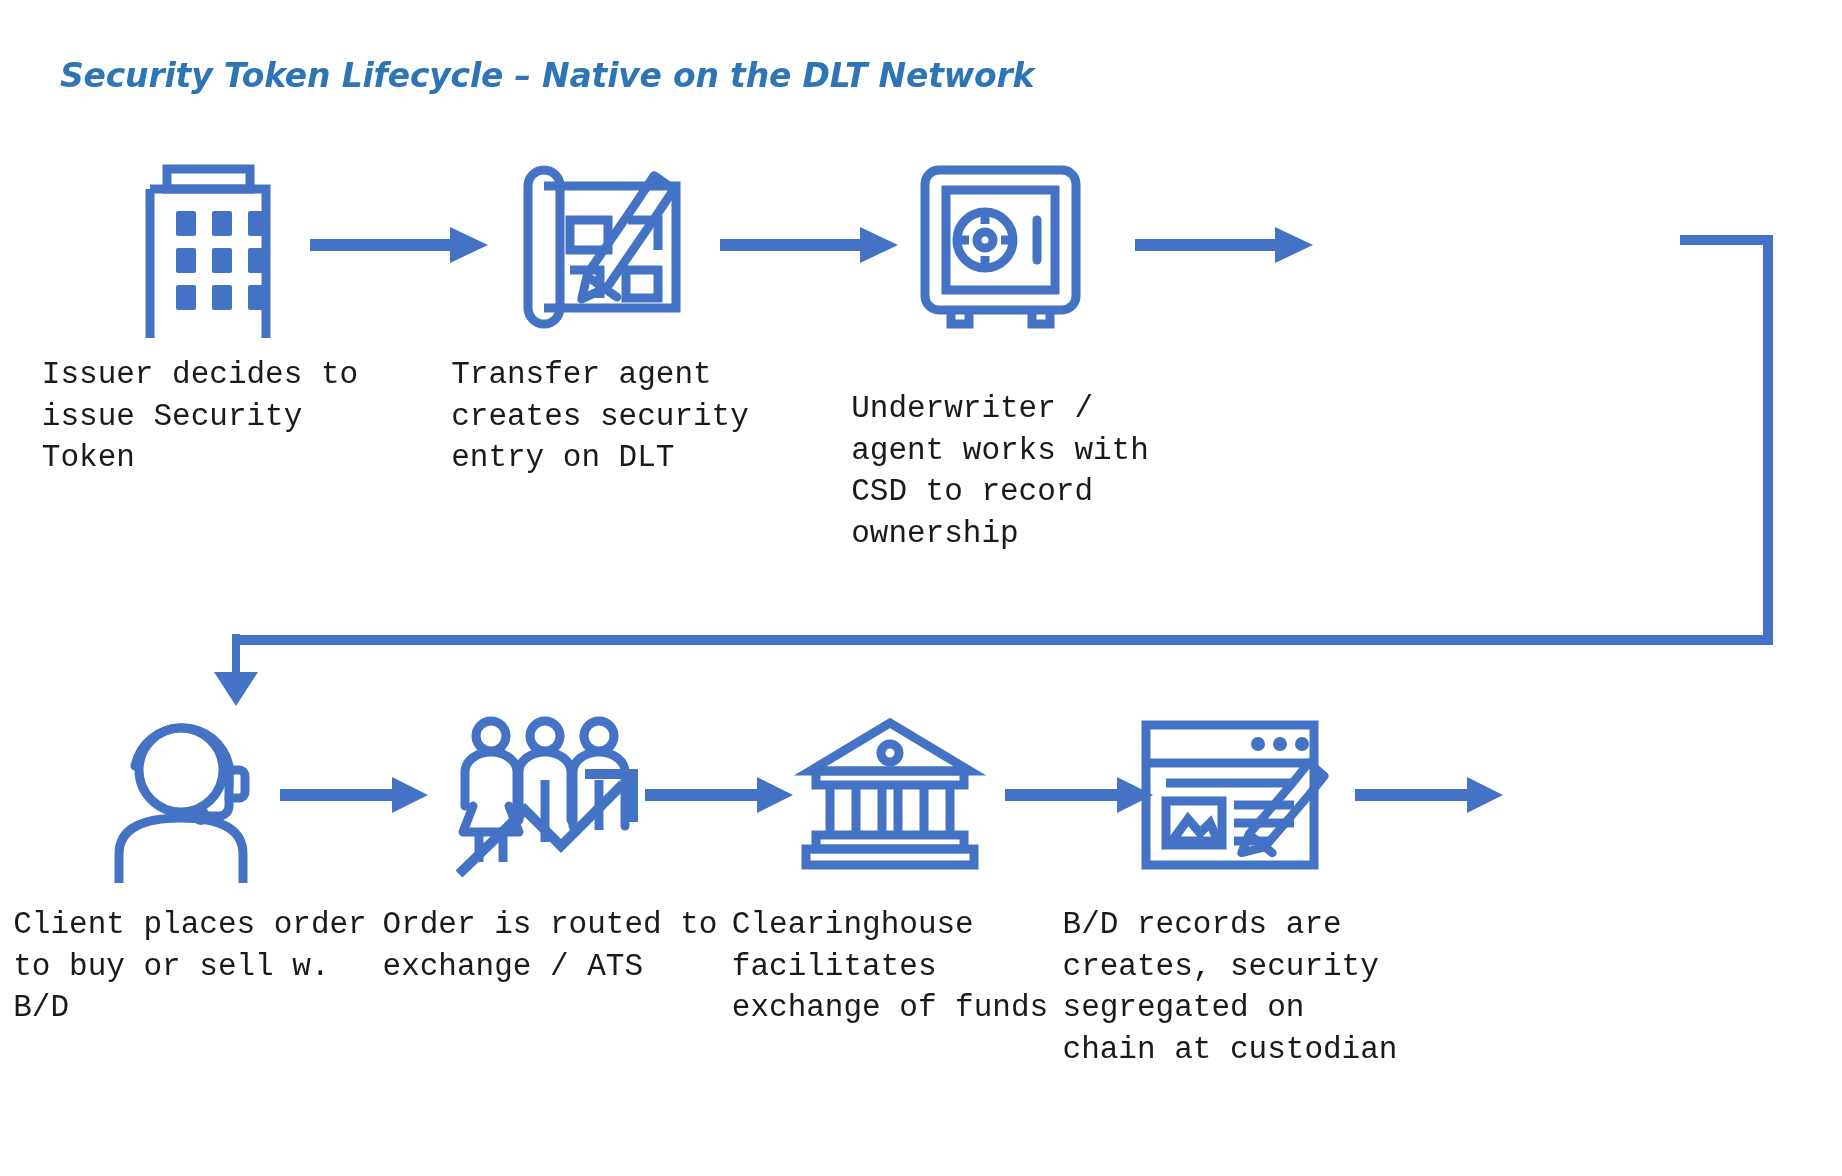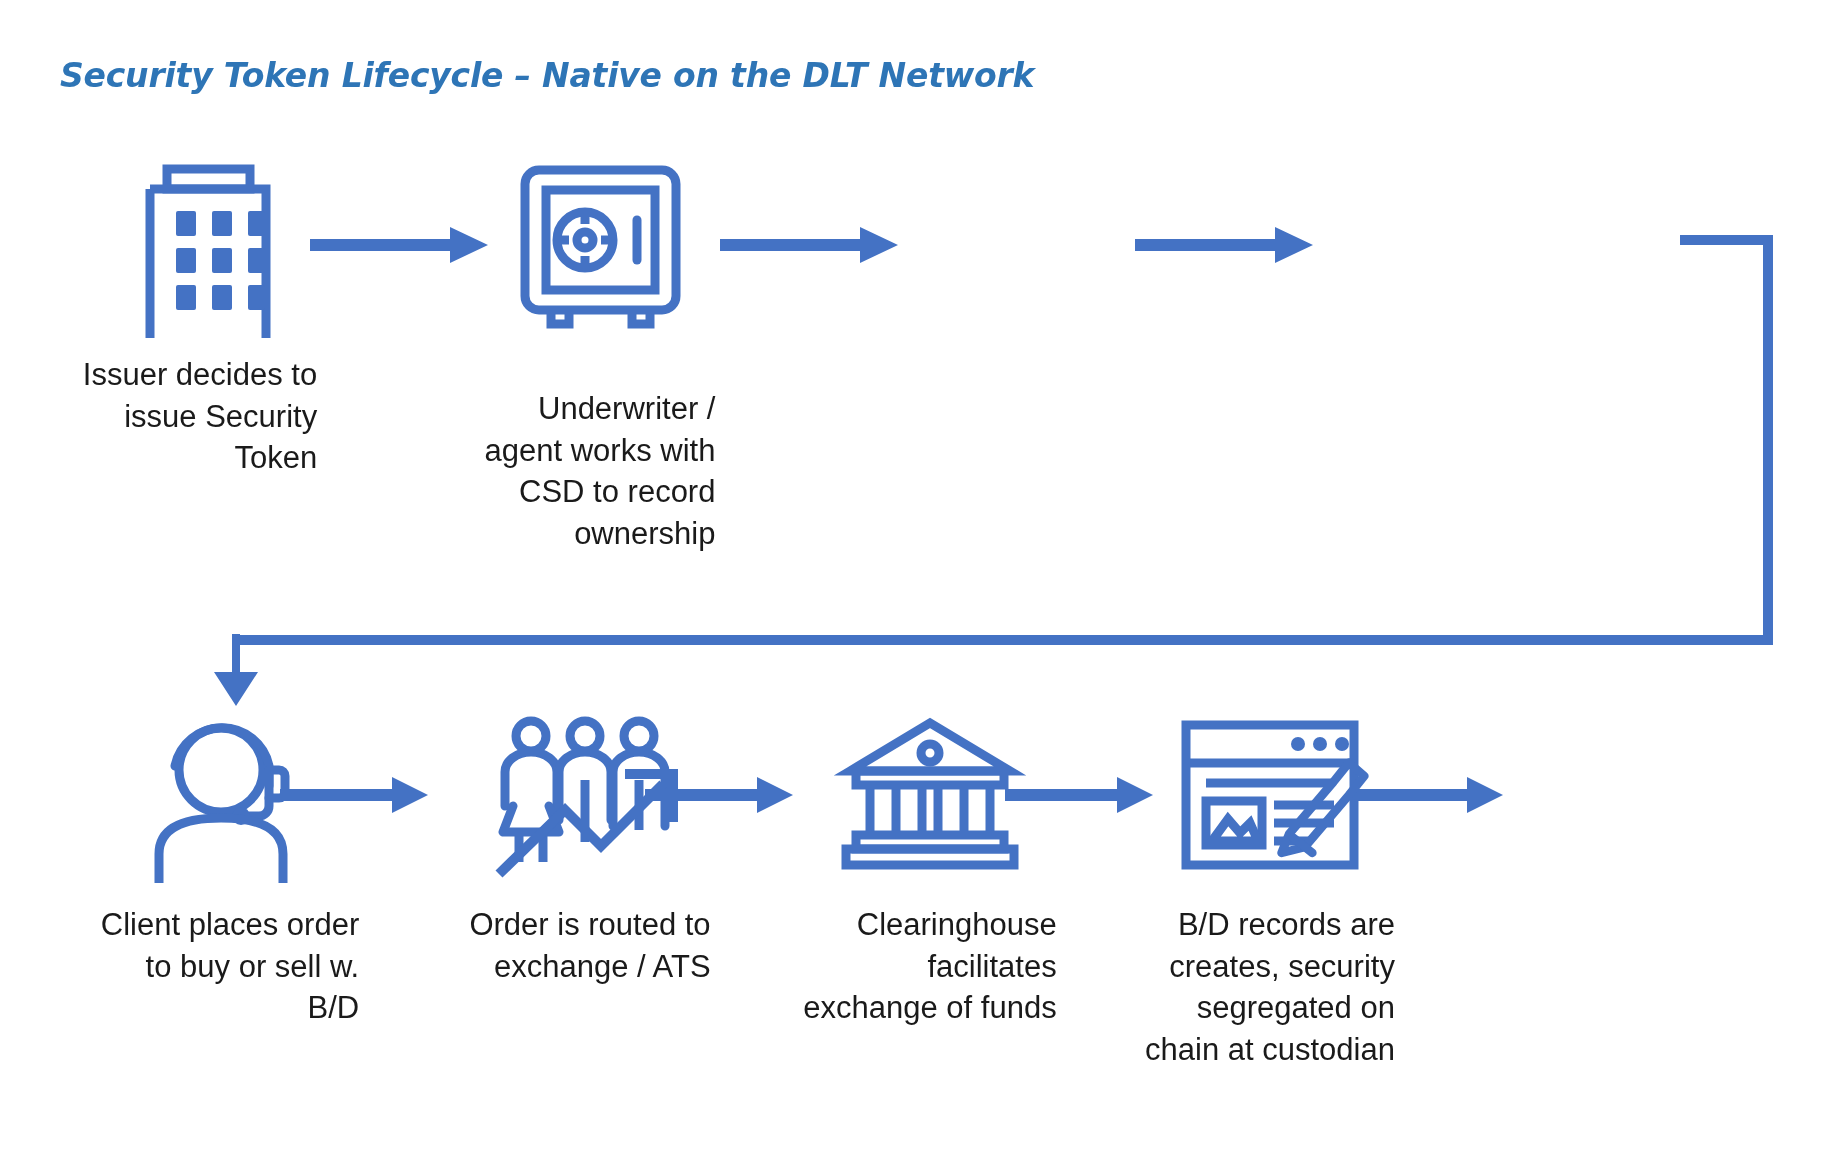--- a/index.html
+++ b/index.html
@@ -23,22 +23,22 @@
   .row2{top:700px;}
 
   .step{
     display:flex;flex-direction:column;align-items:center;
     position:relative;
   }
   .icon-wrap{
     height:190px;display:flex;align-items:center;justify-content:center;
   }
   .label{
-    text-align:right;
-    font-family:Liberation Sans, sans-serif;
+    text-align:left;
+    font-family:Liberation Mono, monospace;
     font-size:31px;line-height:1.34;color:#1a1a1a;
     font-stretch:condensed;
     margin-top:14px;
     white-space:pre-line;
   }
 
   
   .arrow{
     position:absolute;height:190px;display:flex;align-items:center;justify-content:center;
   }
@@ -91,20 +91,43 @@
       </svg>
     </div>
 
 
     <div class="arrow" style="left:720px;top:0;">
       <svg width="180" height="40" viewBox="0 0 180 40">
         <path class="fl" d="M0 14 H140 V2 L178 20 L140 38 V26 H0 Z"></path>
       </svg>
     </div>
 
+    <div class="step" style="width:400px;">
+      <div class="icon-wrap">
+        <svg width="185" height="175" viewBox="0 0 185 175">
+
+          <path class="ln-r" d="M20 28 a16 16 0 0 1 32 0 V150 a16 16 0 0 1 -32 0 Z"></path>
+
+          <path class="ln" d="M36 28 H168 V150 H36"></path>
+
+          <path class="ln" d="M62 62 H100 V92 H62 Z"></path>
+          <path class="ln" d="M120 62 H150 V92"></path>
+          <path class="ln" d="M62 112 H92 V140"></path>
+          <path class="ln" d="M118 112 H150 V140 H118 Z"></path>
+
+          <g>
+            <path class="ln-r" d="M120 122 L168 52 L188 22 L208 36 L188 66 L140 136 L114 148 Z" transform="translate(-38,-4) scale(0.98)"></path>
+            <path class="ln-r" d="M124 128 L150 146" transform="translate(-38,-4) scale(0.98)"></path>
+          </g>
+        </svg>
+      </div>
+      <div class="label">Transfer agent
+creates security
+entry on DLT</div>
+    </div>
 
     <div class="arrow" style="left:1135px;top:0;">
       <svg width="180" height="40" viewBox="0 0 180 40">
         <path class="fl" d="M0 14 H140 V2 L178 20 L140 38 V26 H0 Z"></path>
       </svg>
     </div>
 
     <div class="step" style="width:400px;gap:34px;">
       <div class="icon-wrap">
         <svg width="175" height="175" viewBox="0 0 175 175">
@@ -125,21 +148,21 @@
 
   </div>
 
   <svg class="connector">
     <path class="ln" style="stroke-width:10;" d="M1680 240 H1768 V640 H232"></path>
     <path class="fl" d="M232 634 L232 672 L214 672 L236 706 L258 672 L240 672 L240 634 Z"></path>
   </svg>
 
   <div class="row row2">
 
-    <div class="step" style="width:380px;margin-left:40px;">
+    <div class="step" style="width:380px;">
       <div class="icon-wrap">
         <svg width="170" height="175" viewBox="0 0 170 175">
           <circle class="ln" cx="76" cy="62" r="42"></circle>
           <path class="ln-r" d="M30 58 A48 48 0 0 1 124 58 V78"></path>
           <path class="ln-r" d="M124 62 h10 a6 6 0 0 1 6 6 v16 a6 6 0 0 1 -6 6 h-10 Z"></path>
           <path class="ln-r" d="M124 90 V98 a10 10 0 0 1 -10 10 H100"></path>
           <circle class="fl" cx="96" cy="108" r="9"></circle>
           <path class="ln" d="M14 175 V146 C14 118 42 110 76 110 C110 110 138 118 138 146 V175"></path>
         </svg>
       </div>

